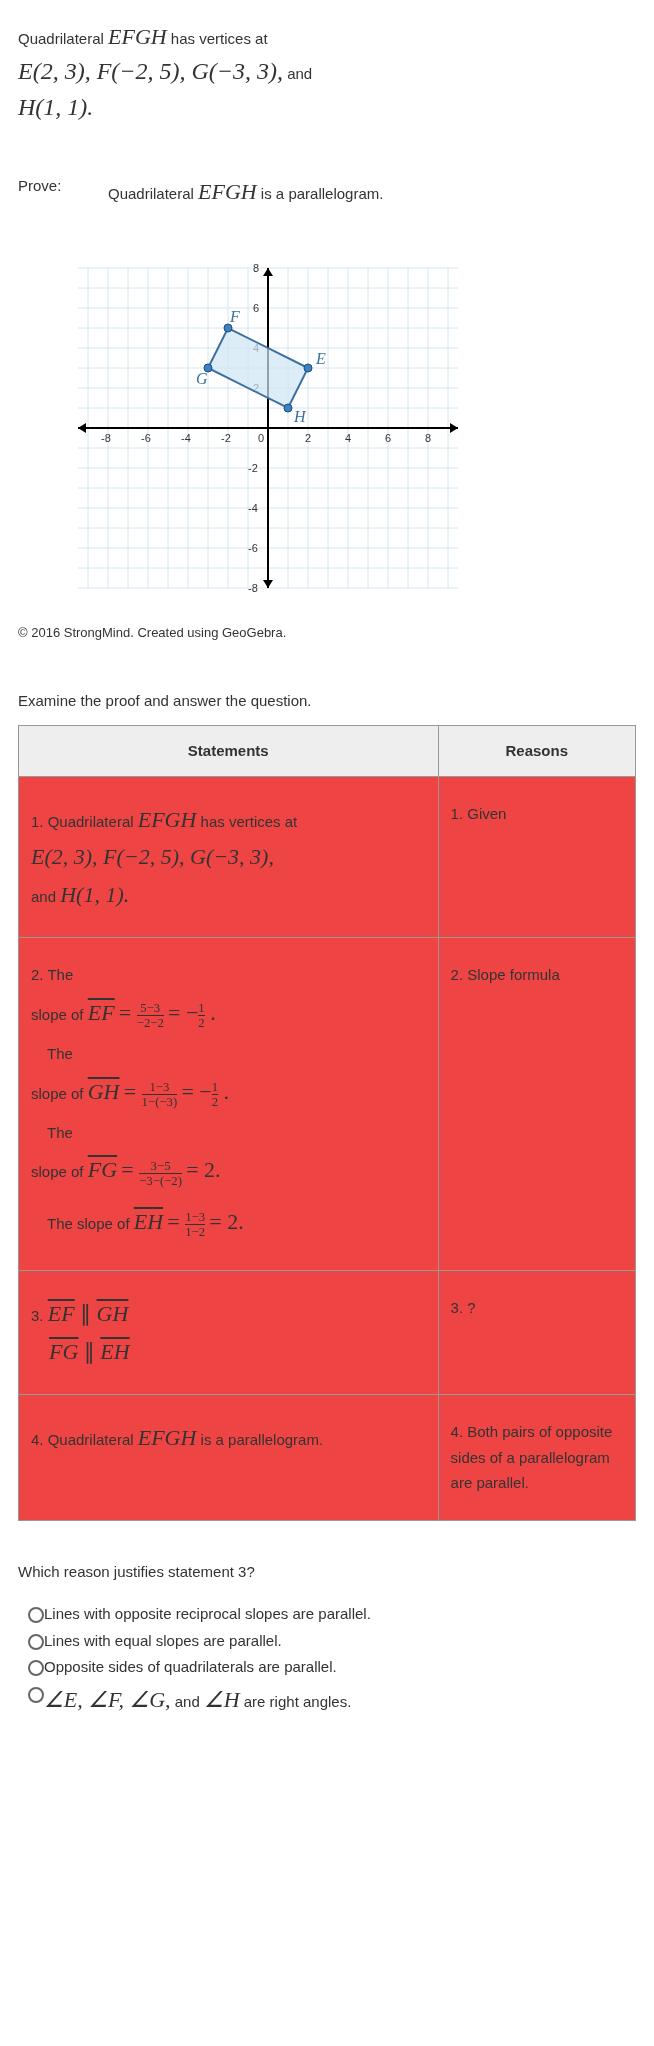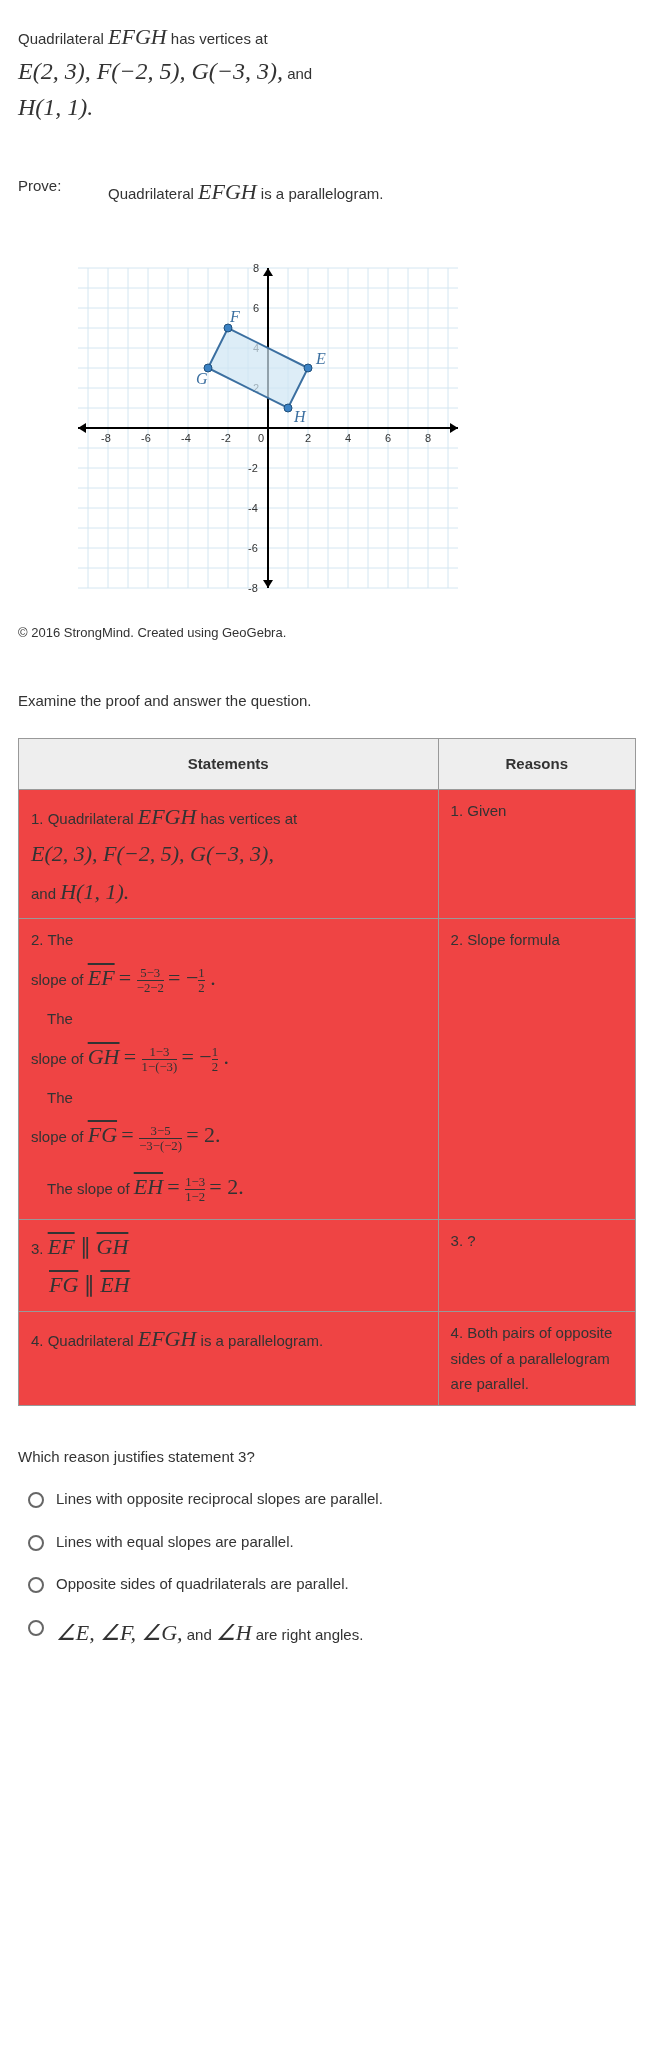--- a/index.html
+++ b/index.html
@@ -12,38 +12,38 @@
     padding: 20px 18px;
     line-height: 1.5;
   }
   .row { display: flex; margin-bottom: 50px; }
   .row-label { width: 90px; flex-shrink: 0; }
   .row-content { flex: 1; }
   .math-it { font-family: Liberation Serif, serif; font-style: italic; font-size: 22px; }
   .math { font-family: 'Times New Roman', serif; font-size: 22px; }
   .graph-wrap { margin: 0 0 18px 40px; }
   .copyright { font-size: 13px; margin-bottom: 48px;}
-  .examine { margin-bottom: 25px; }
+  .examine { margin-bottom: 12px; }
   table.proof {
     border-collapse: collapse;
     width: 100%;
     margin-bottom: 40px;
     background: #ef4444;
   }
   table.proof th {
     background: #eee;
     text-align: center;
     font-weight: bold;
     padding: 14px 12px;
     border: 1px solid #999;
     font-size: 15px;
   }
   table.proof td {
     border: 1px solid #999;
-    padding: 8px 12px;
+    padding: 24px 12px;
     vertical-align: top;
     font-size: 15px;
     line-height: 1.7;
   }
   .col-st { width: 68%; }
   .col-re { width: 32%; }
   .overline { text-decoration: overline; }
   .frac {
     display: inline-block;
     text-align: center;
@@ -53,22 +53,22 @@
   }
   .frac .num { display: block; font-size: 0.85em;}
   .frac .den { display: block; border-top: 1px solid #333; font-size:0.85em;text-align:right;}
   .slope-line { margin: 6px 0; }
   .slope-sub { margin: 10px 0 2px 16px;}
   .question { margin-bottom: 20px; }
   .options { margin-left: 10px; }
   .option {
     display: flex;
     align-items: flex-start;
-    gap: 12px;
-    margin: 20px 0;
+    gap: 0;
+    margin: 4px 0;
   }
   .radio {
     width: 16px;
     height: 16px;
     border: 2px solid #666;
     border-radius: 50%;
     flex-shrink: 0;
     margin-top: 4px;
     background: #fff;
   }

